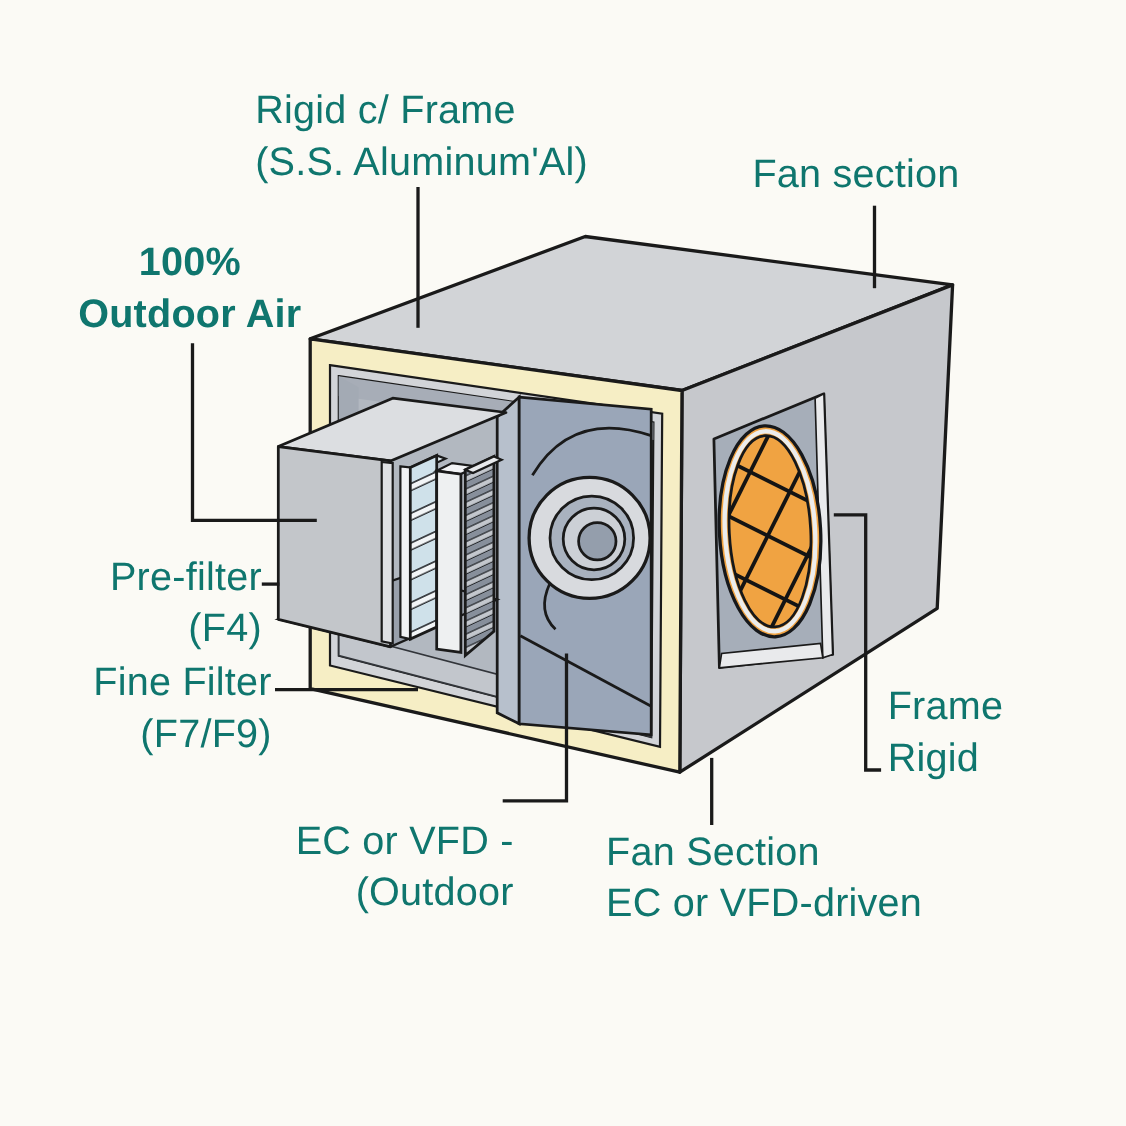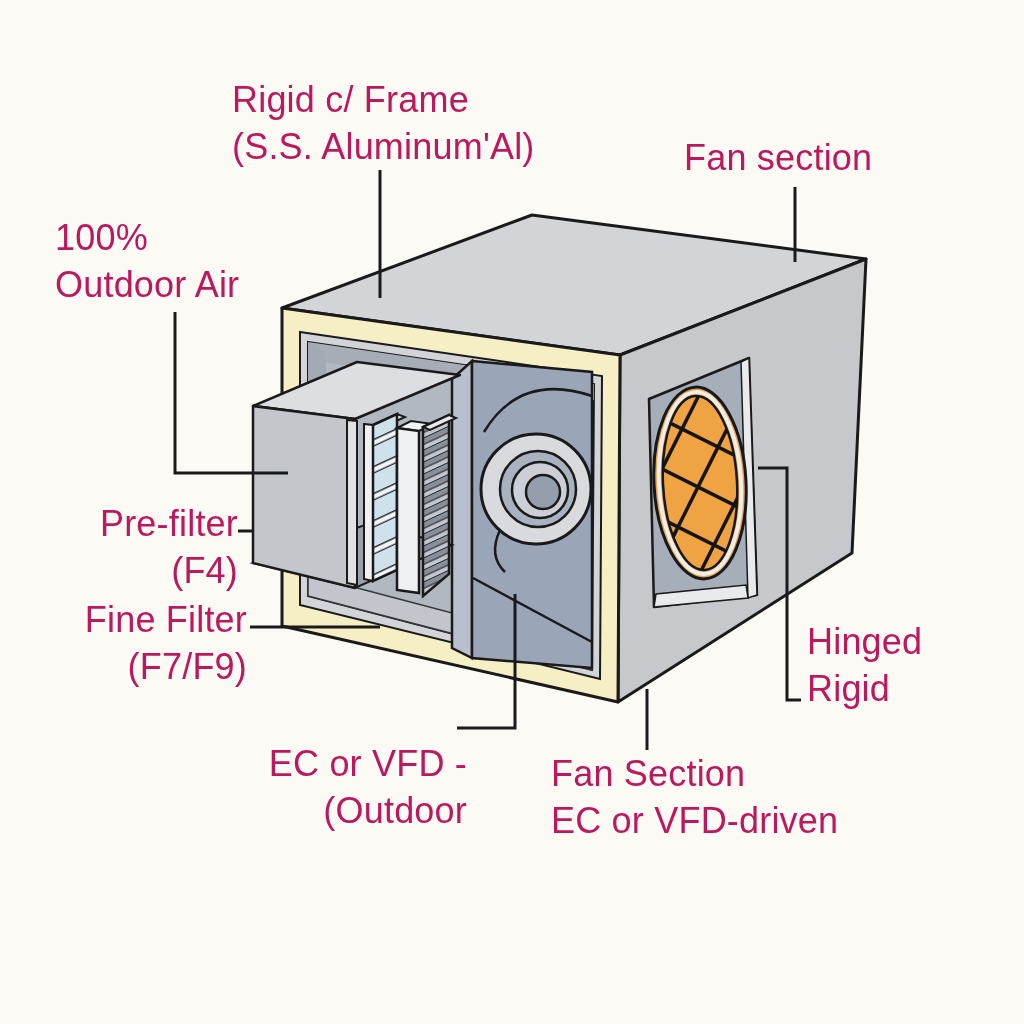--- a/index.html
+++ b/index.html
@@ -6,29 +6,29 @@
   .stage{
     position:relative;
     width:1024px;height:1024px;
     background:#fbfaf5;
     overflow:hidden;
     font-family:"Liberation Sans", sans-serif;
   }
   .stage svg{position:absolute;left:0;top:0;}
   .label{
     position:absolute;
-    color:#be185d;
+    color:#0f766e;
     font-size:36px;
     line-height:47px;
     font-weight:400;
     letter-spacing:0.2px;
     white-space:nowrap;
   }
   .align-right{text-align:right;}
-  .align-center{text-align:left;}
+  .align-center{text-align:center;font-weight:bold;}
 </style>
 </head>
 <body>
 
 <div class="stage">
 
   <svg width="1024" height="1024" viewBox="0 0 1024 1024">
     <defs>
       <pattern id="preslats" width="30" height="27" patternUnits="userSpaceOnUse" patternTransform="skewY(-25)">
         <rect width="30" height="27" fill="#cfe1ea"></rect>
@@ -157,17 +157,17 @@
     <div>EC or VFD -</div>
     <div>(Outdoor</div>
   </div>
 
   <div class="label" style="left:551px;top:750px;">
     <div>Fan Section</div>
     <div>EC or VFD-driven</div>
   </div>
 
   <div class="label" style="left:807px;top:618px;">
-    <div>Hinged</div>
+    <div>Frame</div>
     <div>Rigid</div>
   </div>
 
 </div>
 
 </body></html>

